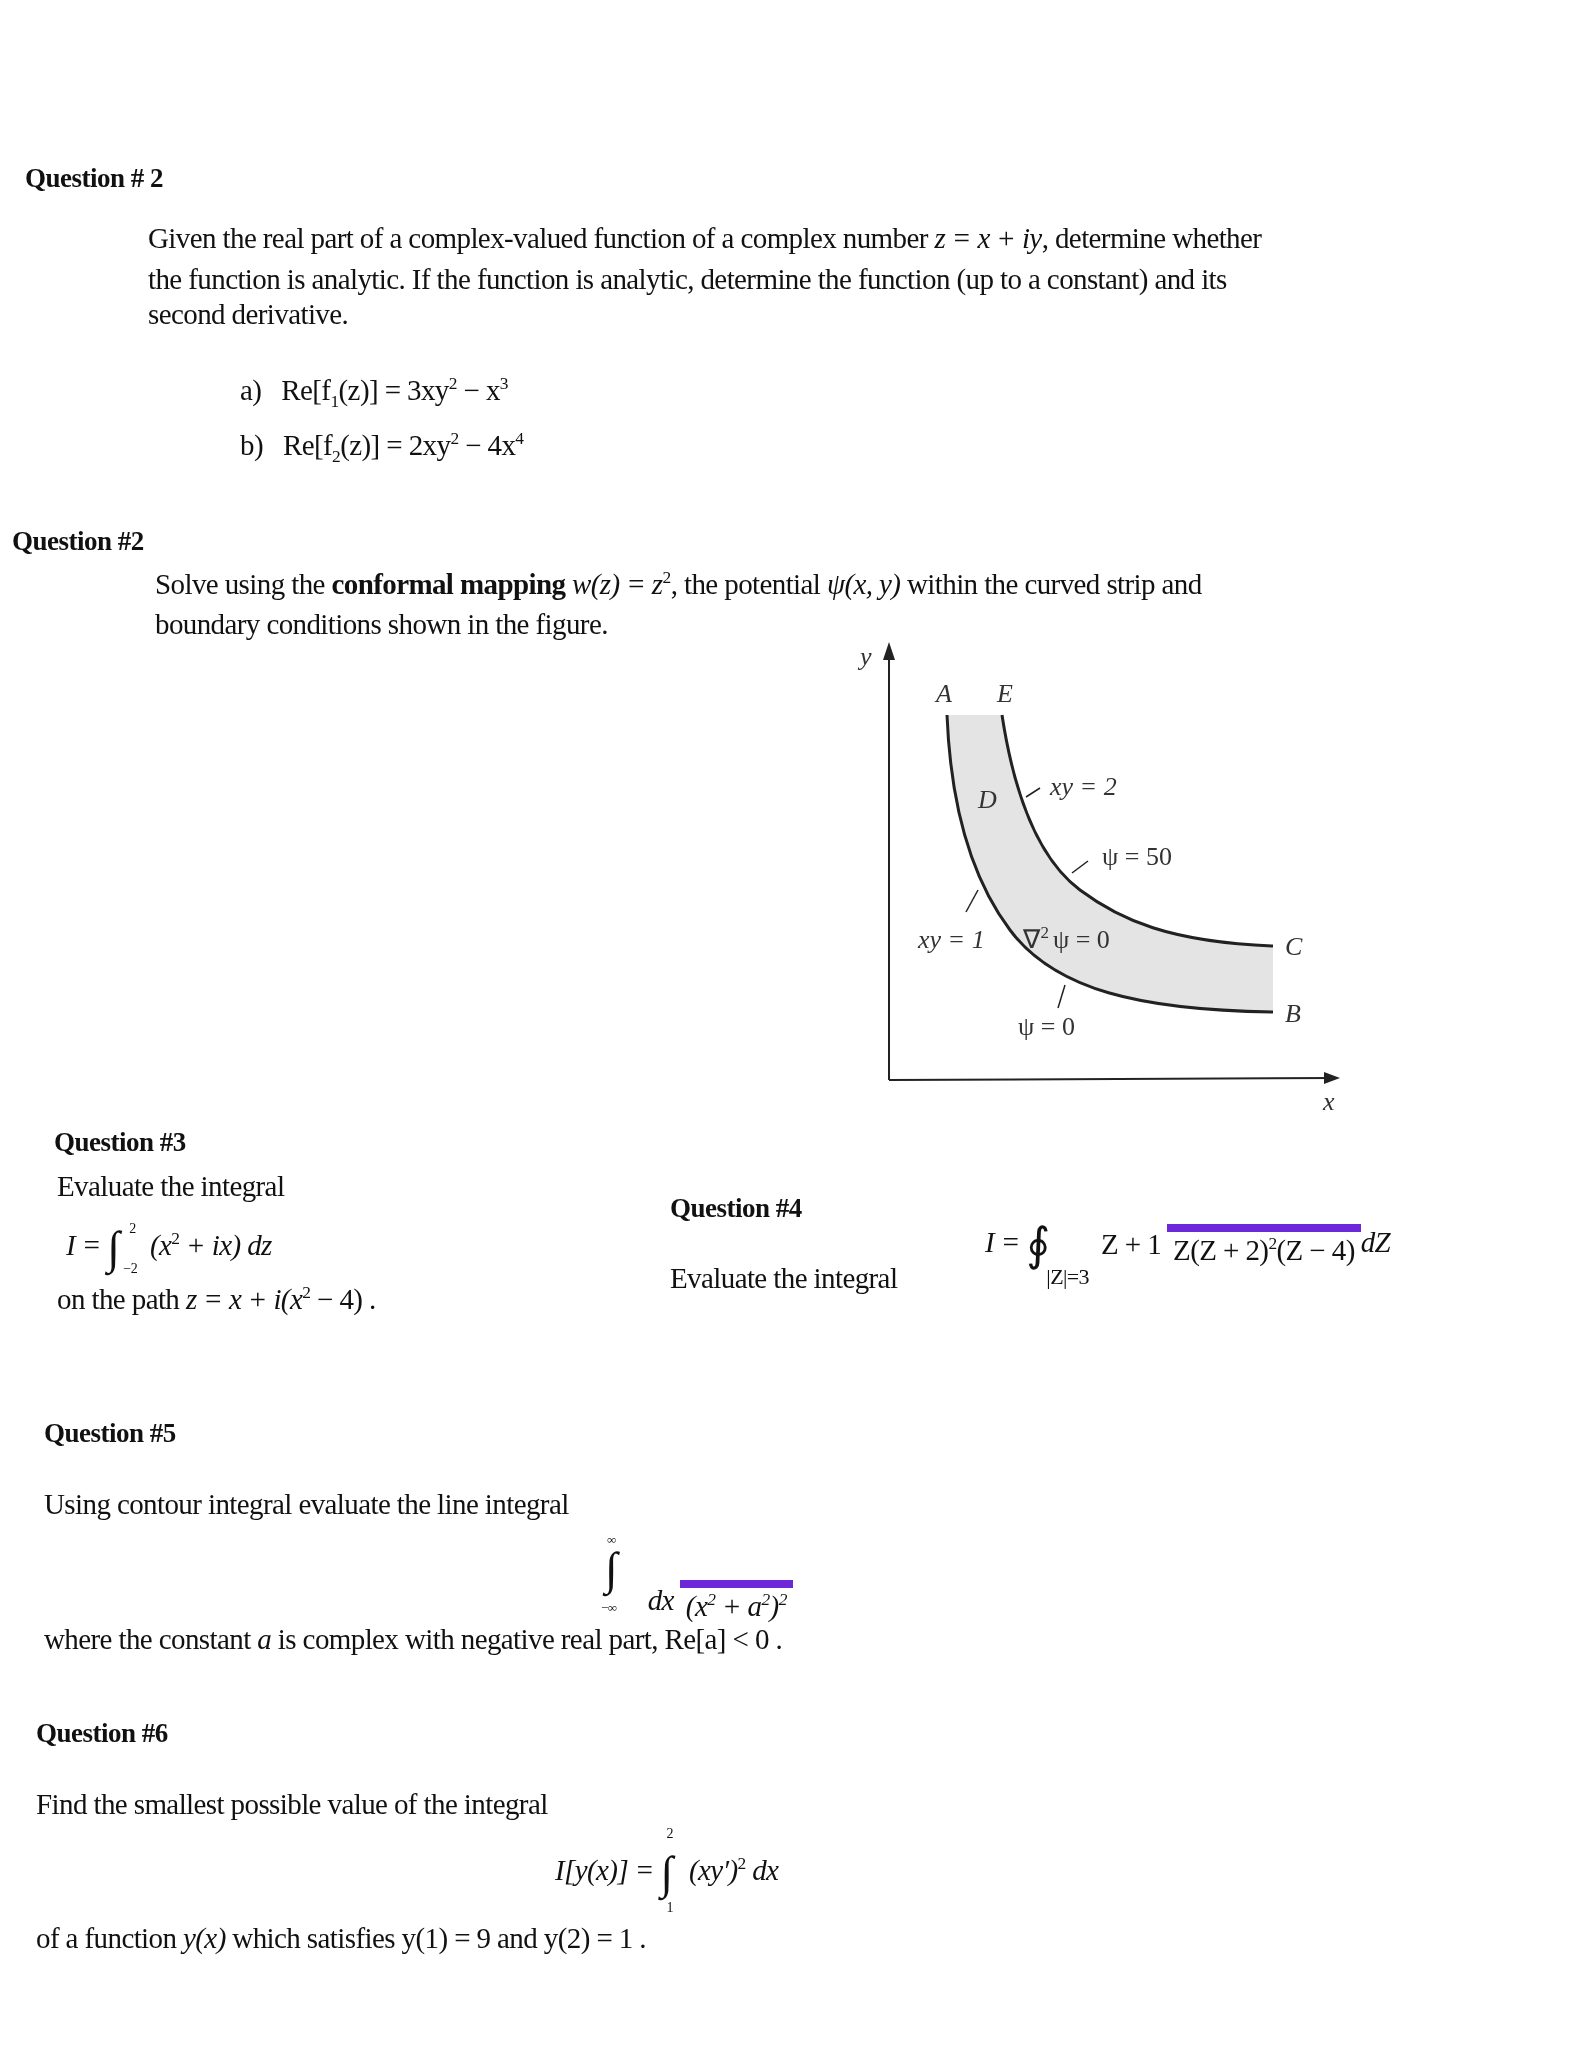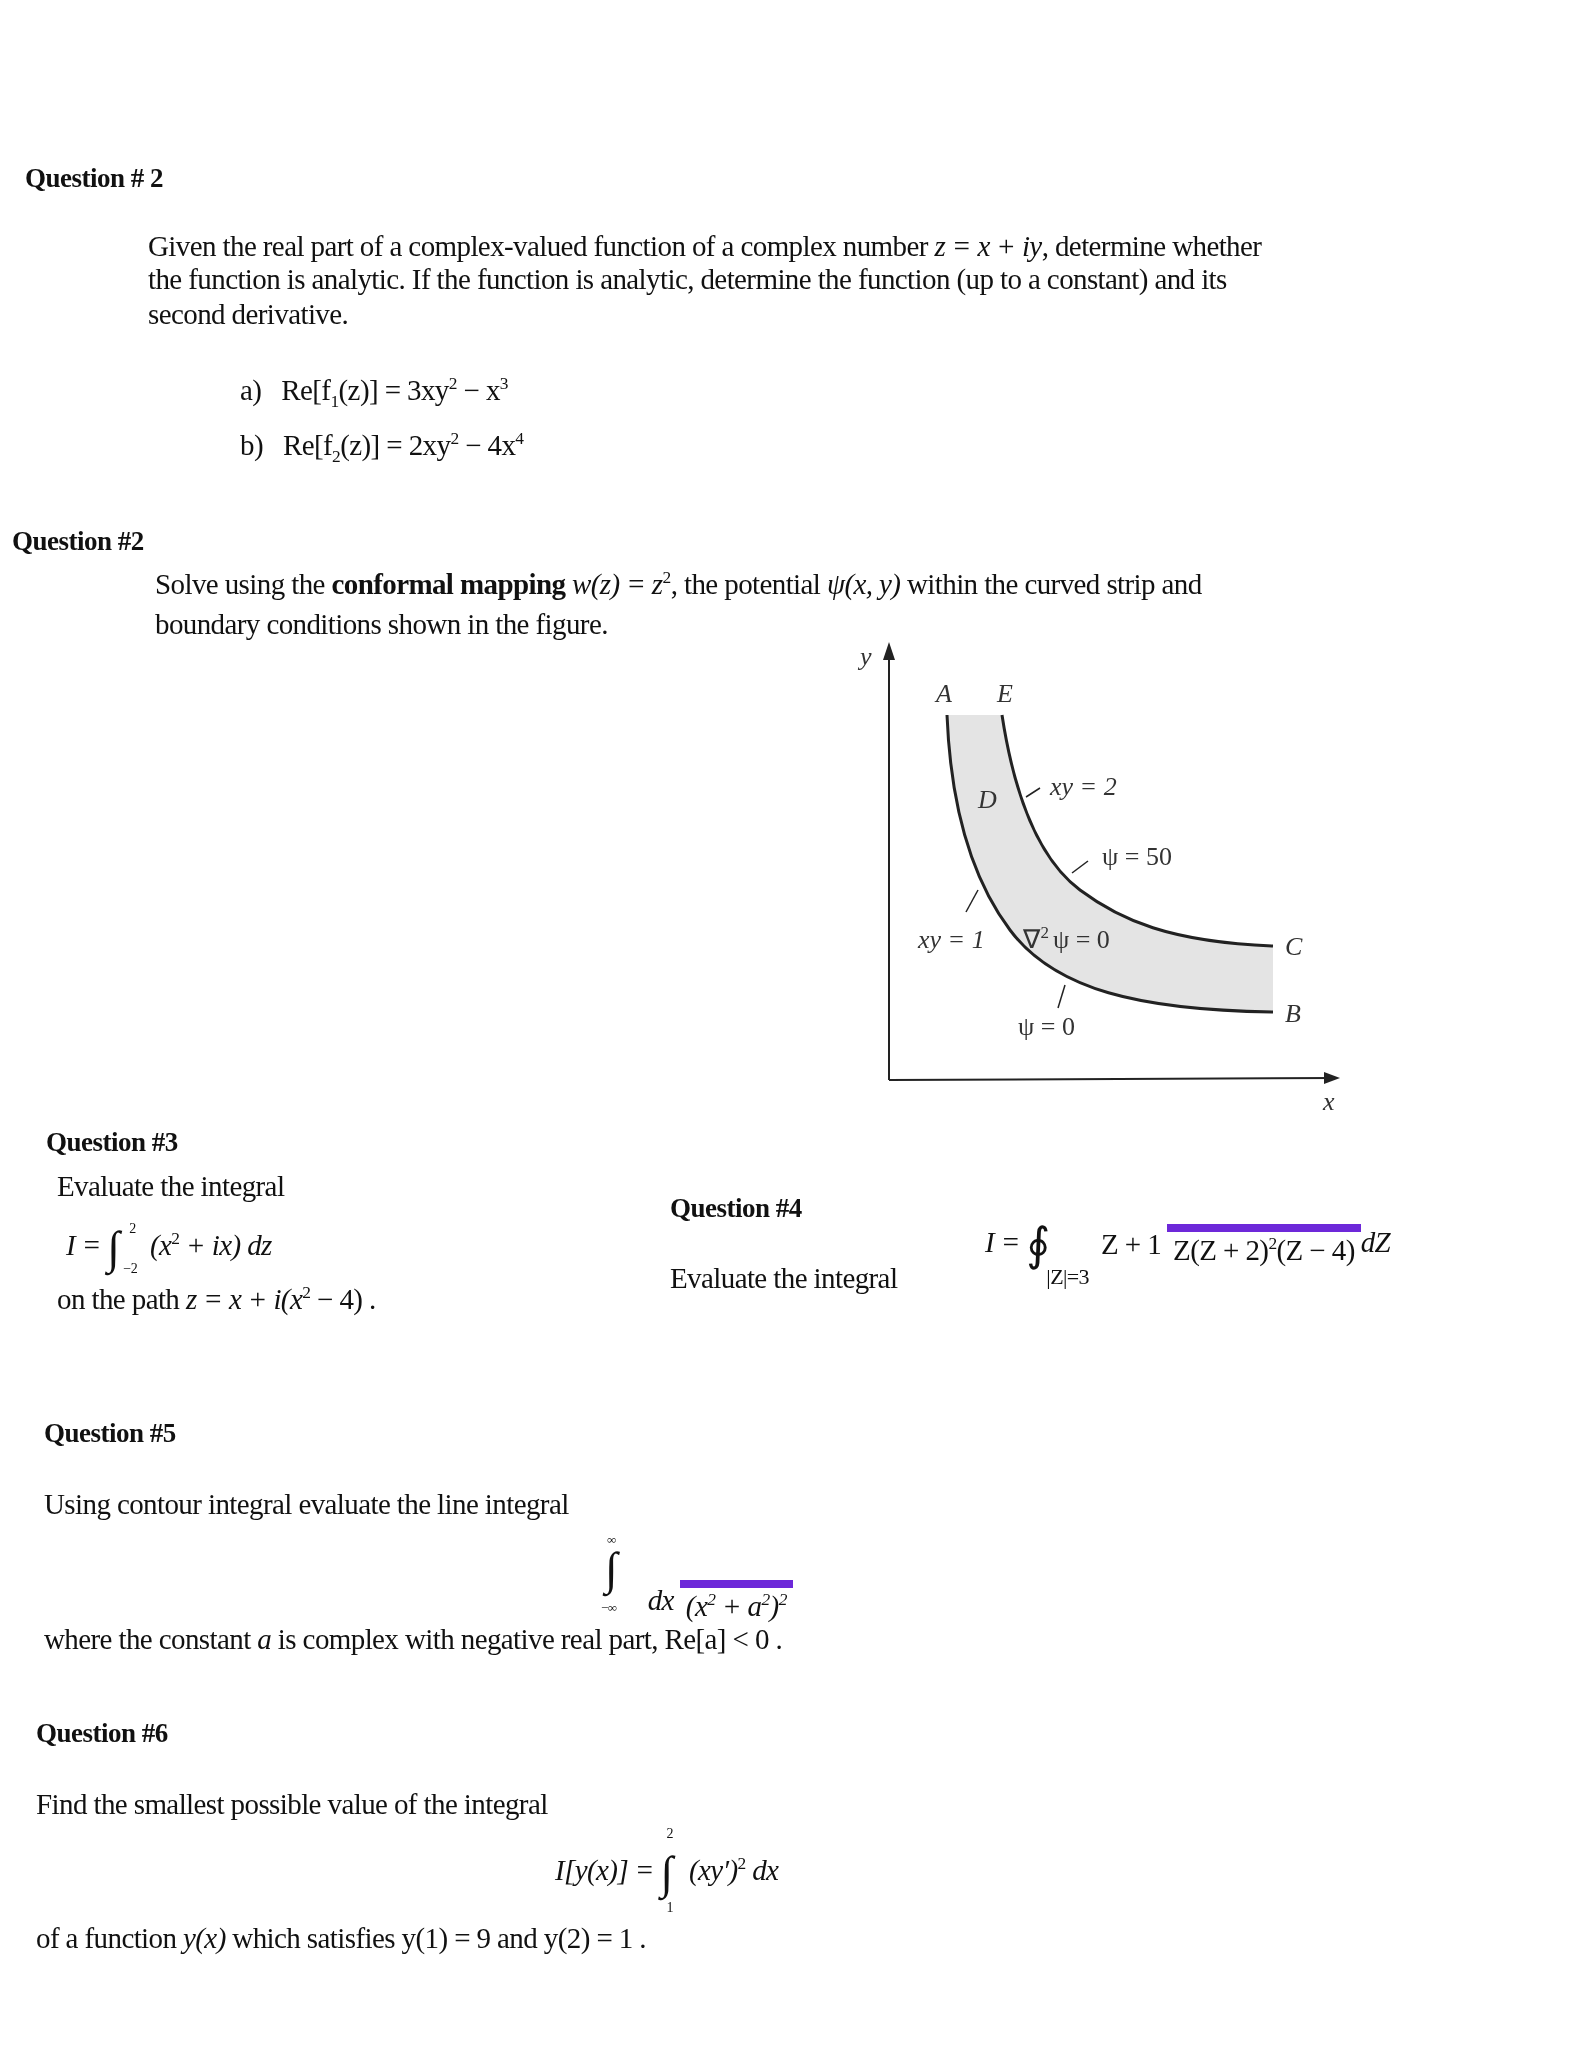--- a/index.html
+++ b/index.html
@@ -15,21 +15,21 @@
   .frac .den { border-top:8px solid #6d28d9; padding:2px 6px 0; }
   .intg { font-size:46px; font-style:normal; vertical-align:middle; line-height:1; }
   .lim { font-size:14px; position:absolute; }
   svg text { font-family:"Liberation Serif", serif; }
 </style>
 </head>
 <body>
 
 <div class="abs h" style="left:25px; top:163px;">Question # 2</div>
 
-<div class="abs t" style="left:148px; top:222px;margin-top:8px;">
+<div class="abs t" style="left:148px; top:222px;">
   <span>Given the real part of a complex-valued function of a complex number</span>
   <span class="m">z = x + iy</span><span>, determine whether</span>
 </div>
 <div class="abs t" style="left:148px; top:263px;">the function is analytic. If the function is analytic, determine the function (up to a constant) and its</div>
 <div class="abs t" style="left:148px; top:298px;">second derivative.</div>
 
 <div class="abs t" style="left:240px; top:374px;">
   <span>a)</span>&nbsp;&nbsp;
   <span>Re[f</span><sub>1</sub><span>(z)] = 3xy</span><sup>2</sup><span> − x</span><sup>3</sup>
 </div>
@@ -70,21 +70,21 @@
   <text x="138" y="178" font-size="26" font-style="italic" fill="#333">D</text>
   <text x="445" y="325" font-size="26" font-style="italic" fill="#333">C</text>
   <text x="445" y="392" font-size="26" font-style="italic" fill="#333">B</text>
   <text x="210" y="165" font-size="26" font-style="italic" fill="#333">xy = 2</text>
   <text x="262" y="235" font-size="26" fill="#333">ψ = 50</text>
   <text x="78" y="318" font-size="26" font-style="italic" fill="#333">xy = 1</text>
   <text x="183" y="318" font-size="26" fill="#333"><tspan>∇</tspan><tspan dy="-10" font-size="17">2</tspan><tspan dy="10" dx="4">ψ = 0</tspan></text>
   <text x="178" y="405" font-size="26" fill="#333">ψ = 0</text>
 </svg>
 
-<div class="abs h" style="left:46px; top:1127px;text-align:right;">Question #3</div>
+<div class="abs h" style="left:54px; top:1127px;text-align:right;">Question #3</div>
 <div class="abs t" style="left:57px; top:1170px;">Evaluate the integral</div>
 <div class="abs t" style="left:66px; top:1225px; height:56px;">
   <span class="m">I =</span>
   <span style="position:relative; display:inline-block; width:36px;">
     <span class="intg">∫</span>
     <span class="lim" style="left:22px; top:-4px;">2</span>
     <span class="lim" style="left:16px; top:36px;">−2</span>
   </span>
   <span class="m">(x</span><sup>2</sup><span class="m"> + ix) dz</span>
 </div>

